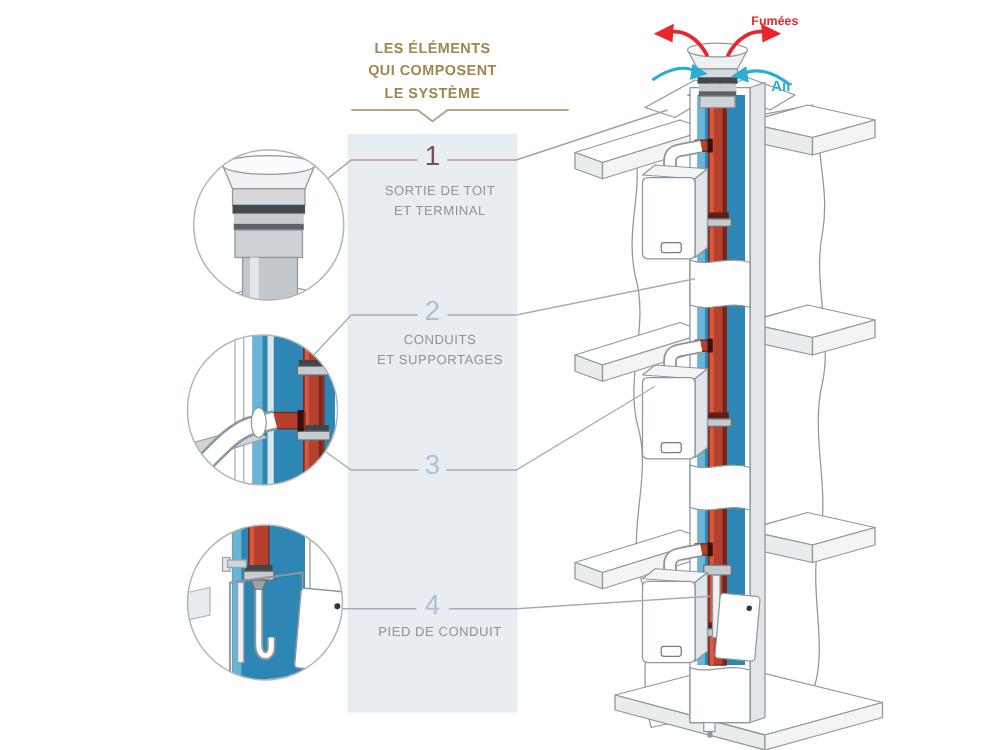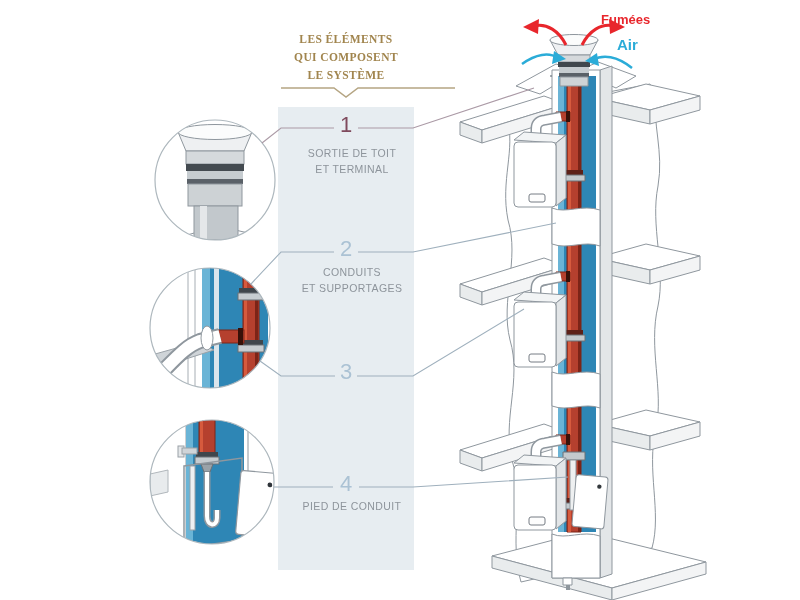--- a/index.html
+++ b/index.html
@@ -3,32 +3,32 @@
 <meta charset="utf-8">
 <style>
   html,body{margin:0;padding:0;background:#fff;}
   .stage{position:relative;width:800px;height:600px;background:#fff;overflow:hidden;
          font-family:"Liberation Sans",sans-serif;}
   .legend-panel{position:absolute;left:278px;top:107px;width:136px;height:463px;background:#e7edf1;}
   svg.scene{position:absolute;left:0;top:0;z-index:2;}
   .txt{position:absolute;z-index:3;}
   .page-title{left:271px;top:31px;width:150px;text-align:center;
               font-size:11.5px;font-weight:bold;line-height:1.55;letter-spacing:.4px;
-              color:#a1854e;white-space:pre-line;font-family:Liberation Serif, serif;}
+              color:#a1854e;white-space:pre-line;}
   .item-num{left:278px;width:136px;text-align:center;font-size:22px;font-weight:normal;}
   .num-1{top:112px;color:#7f4a5d;}
   .num-2{top:236px;color:#abc2d4;}
   .num-3{top:359px;color:#abc2d4;}
   .num-4{top:471px;color:#abc2d4;}
   .item-label{left:278px;width:148px;text-align:center;font-size:10.5px;line-height:1.5;
               letter-spacing:.4px;color:#8d949b;white-space:pre-line;}
   .lab-1{top:146px;} .lab-2{top:265px;} .lab-3{top:388px;} .lab-4{top:499px;text-align:center;}
   .flow-label{font-weight:bold;}
-  .fumees{left:601px;top:12px;font-size:13px;color:#e8262c;}
-  .air{left:617px;top:36px;font-size:15px;color:#2bacd8;}
+  .fumees{left:601px;top:12px;font-size:10px;color:#e8262c;}
+  .air{left:617px;top:62px;font-size:12px;color:#2bacd8;}
 </style>
 </head>
 <body>
 
 <div class="stage">
 
   <div class="legend-panel"></div>
 
   <svg class="scene" width="800" height="600" viewBox="0 0 800 600">
     <defs>

